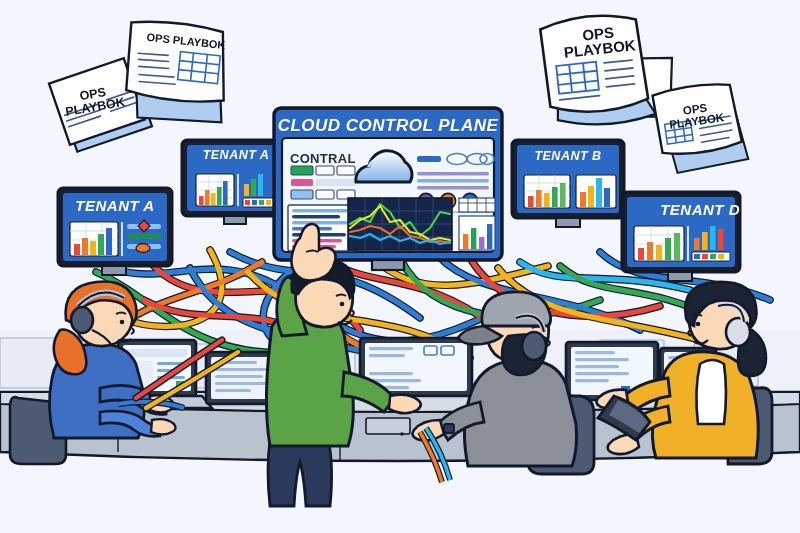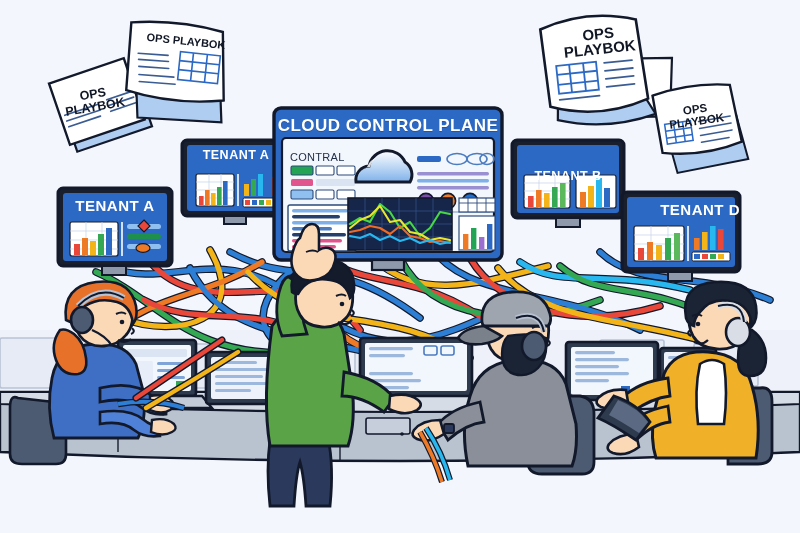--- a/index.html
+++ b/index.html
@@ -14,39 +14,40 @@
   svg.layer{width:800px;height:533px;display:block;}
   .lbl{
     position:absolute;
     font-family:"Liberation Sans", sans-serif;
     font-weight:bold;
     color:#ffffff;
     letter-spacing:.5px;
     white-space:nowrap;
     text-align:center;
     pointer-events:none;
+    font-style:italic;
   }
   .lbl-main{font-size:17px;color:#ffffff;text-shadow:0 1px 0 rgba(0,0,0,.18);}
   .lbl-tenant{font-size:15px;}
   .lbl-tenant-sm{font-size:12.5px;}
   .doc-title{
     position:absolute;
     font-family:"Liberation Sans", sans-serif;
     font-weight:bold;
     color:#101624;
     text-align:center;
     line-height:1.03;
     white-space:pre;
     pointer-events:none;
   }
   .panel-label{
     position:absolute;
     font-family:"Liberation Sans", sans-serif;
-    font-weight:normal;
-    font-size:11px;
+    font-weight:bold;
+    font-size:13px;
     color:#22304a;
     letter-spacing:.3px;
     white-space:nowrap;
     pointer-events:none;
   }
 </style>
 </head>
 <body>
 
 <div class="scene">
@@ -639,21 +640,21 @@
   </svg>
 
   <div class="lbl lbl-main" style="left:274px;top:116px;width:228px;">CLOUD CONTROL PLANE</div>
 
   <div class="panel-label" style="left:290px;top:151px;">CONTRAL</div>
 
   <div class="lbl lbl-tenant-sm" style="left:182px;top:148px;width:108px;">TENANT A</div>
 
   <div class="lbl lbl-tenant" style="left:58px;top:197px;width:114px;">TENANT A</div>
 
-  <div class="lbl lbl-tenant-sm" style="left:512px;top:149px;width:112px;margin-top:20px;">TENANT B</div>
+  <div class="lbl lbl-tenant-sm" style="left:512px;top:149px;width:112px;">TENANT B</div>
 
   <div class="lbl lbl-tenant" style="left:622px;top:201px;width:118px;text-align:right;">TENANT D</div>
 
   <div class="doc-title" style="left:52px;top:88px;width:84px;font-size:12.5px;transform:rotate(-10deg);">OPS
 PLAYBOK</div>
 
   <div class="doc-title" style="left:134px;top:36px;width:104px;font-size:11px;transform:rotate(6deg);">OPS PLAYBOK</div>
 
   <div class="doc-title" style="left:548px;top:26px;width:102px;font-size:15px;transform:rotate(-6deg);">OPS
 PLAYBOK</div>

